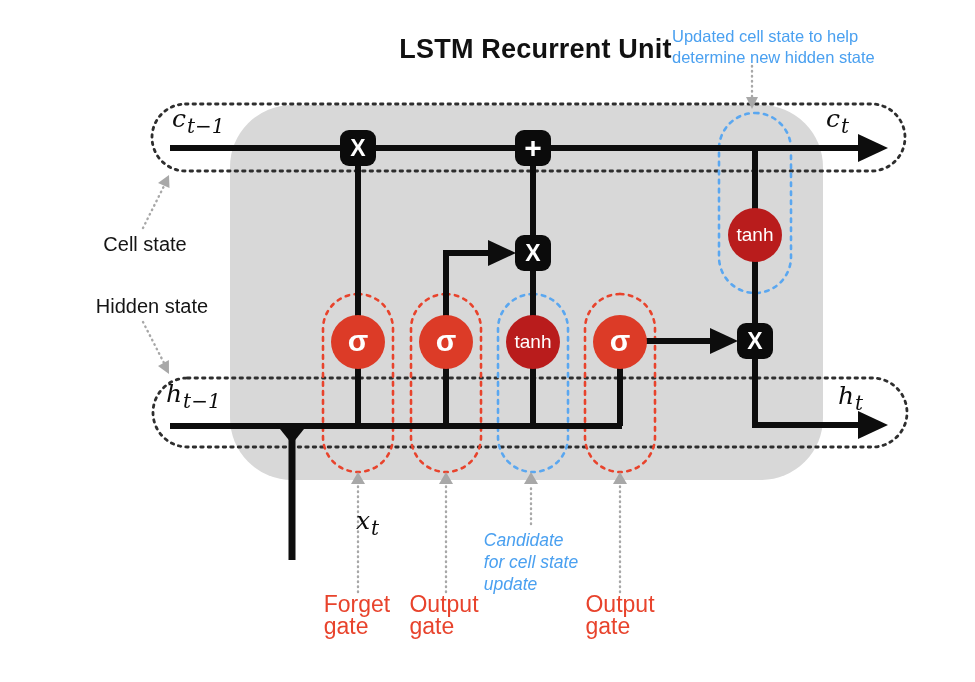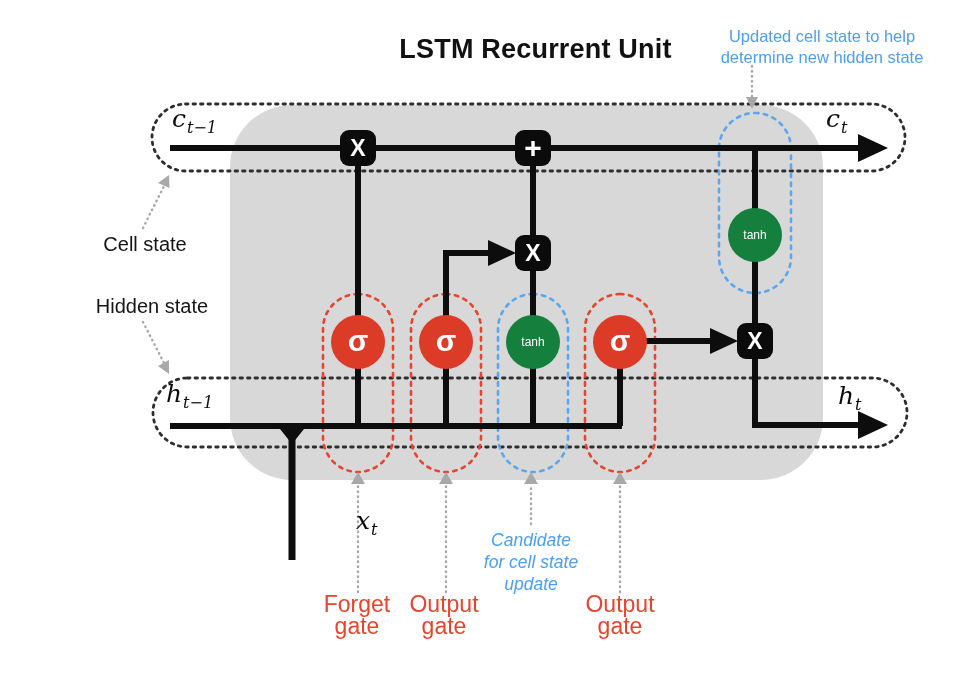--- a/index.html
+++ b/index.html
@@ -25,28 +25,28 @@
     display:flex;align-items:center;justify-content:center;
     font-weight:bold;font-size:23px;line-height:1;transform:translate(-50%,-50%);
   }
   .op.plus{font-size:30px;}
   
   .node{
     width:54px;height:54px;border-radius:50%;color:#fff;
     display:flex;align-items:center;justify-content:center;transform:translate(-50%,-50%);
   }
   .node.red{background:#dc3b27;font-size:30px;font-weight:bold;padding-bottom:3px;box-sizing:border-box;}
-  .node.blue{background:#15803d;font-size:12px;font-weight:500;}
+  .node.blue{background:#b91c1c;font-size:19px;font-weight:500;}
   
   .math{font-family:"DejaVu Serif","Liberation Serif",serif;font-style:italic;font-size:25px;color:#0d0d0d;}
-  .math .sub{font-size:16px;vertical-align:-6px;margin-left:1px;}
+  .math .sub{font-size:20px;vertical-align:-6px;margin-left:1px;}
   
   .note{font-size:20px;color:#151515;}
   .preline{white-space:pre-line;}
-  .center{transform:translateX(-50%);text-align:center;}
+  .center{transform:translateX(-50%);}
   .blue-note{color:#4aa0f0;font-size:16.5px;line-height:21px;font-weight:500;}
   .red-label{color:#e8432c;font-size:23px;line-height:22px;font-weight:500;}
   .blue-label{color:#4aa0f0;font-size:17.5px;line-height:22px;font-weight:500;}
 </style>
 </head>
 <body>
 
 <div id="canvas">
 
   <div class="abs block"></div>

